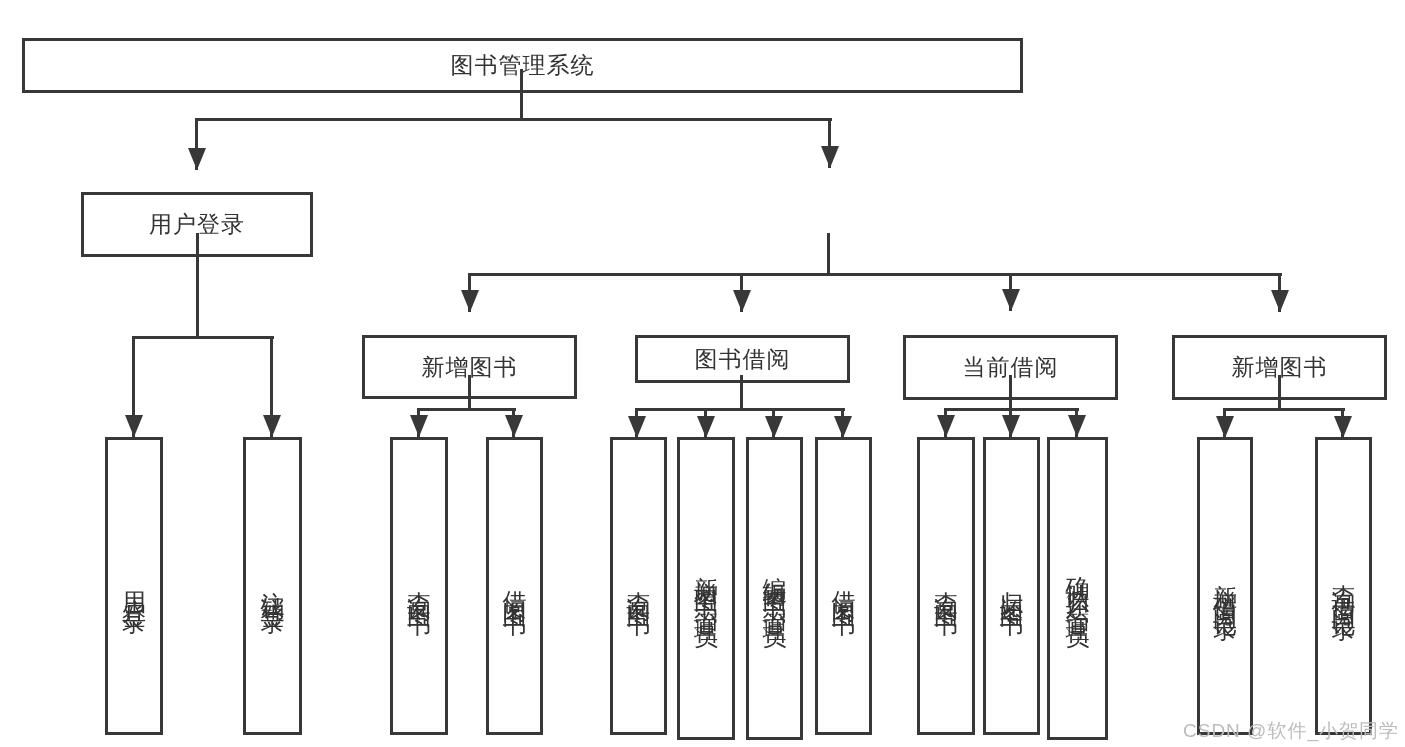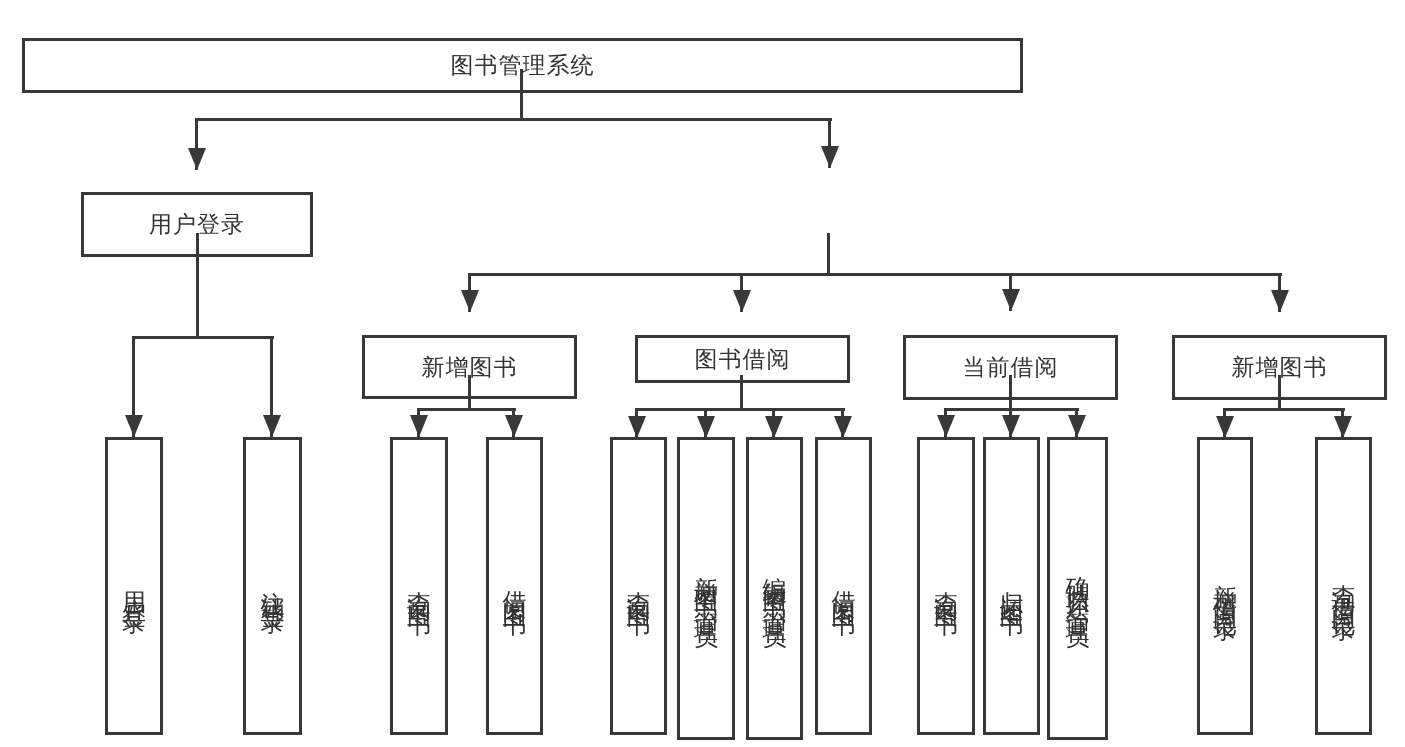--- a/index.html
+++ b/index.html
@@ -191,14 +191,15 @@
     <span class="vtext">确认归还（管理员）</span>
   </div>
 
   <div class="leaf" style="left:1197px; width:56px;">
     <span class="vtext">新增借阅记录</span>
   </div>
   <div class="leaf" style="left:1315px; width:57px;">
     <span class="vtext">查询借阅记录</span>
   </div>
 
+  <div class="watermark">CSDN @软件_小贺同学</div>
 
 </div>
 
 </body></html>

